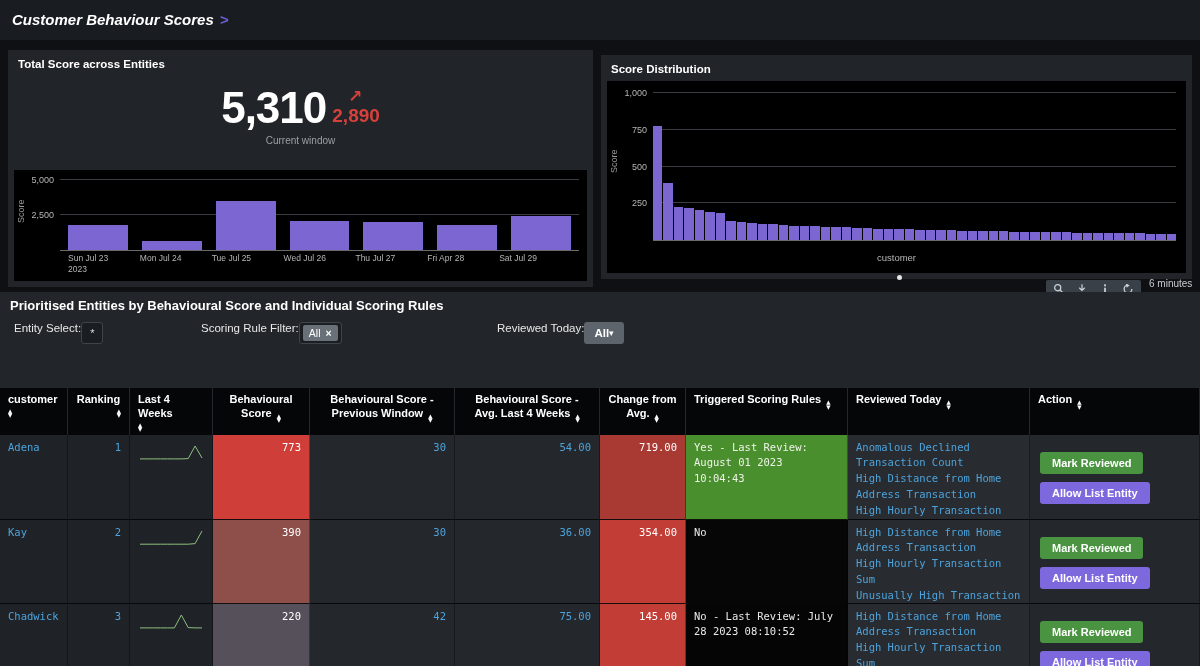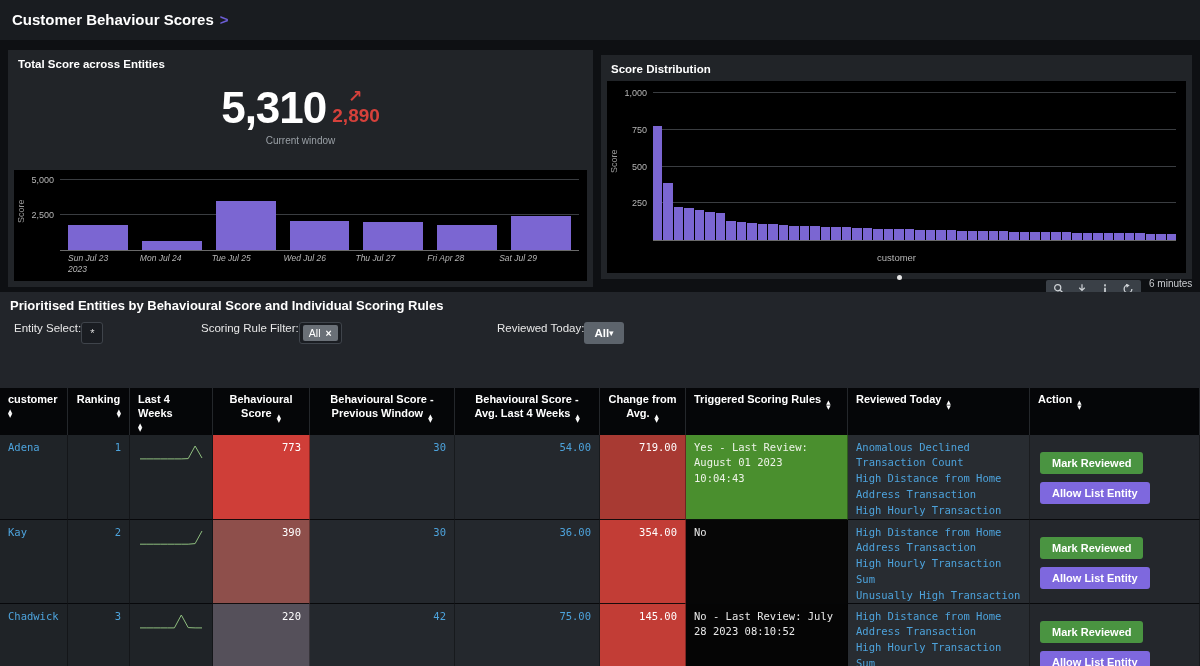--- a/index.html
+++ b/index.html
@@ -1,19 +1,19 @@
 <!DOCTYPE html>
 <html><head>
 <meta charset="utf-8">
 <style>
   html,body{margin:0;padding:0;background:#0e1013;}
   .screen{position:relative;width:1200px;height:666px;overflow:hidden;background:#0e1013;
           font-family:"Liberation Sans",sans-serif;-webkit-font-smoothing:antialiased;}
   
-  .topbar{position:absolute;left:0;top:0;width:1200px;height:40px;background:#191c20;}
+  .topbar{position:absolute;left:0;top:0;width:1200px;height:40px;background:#191c20;font-style:italic;}
   .topbar .ttl{position:absolute;left:12px;top:11px;font-size:15px;font-weight:bold;color:#fff;}
   .topbar .chev{color:#6c5ed6;font-weight:bold;margin-left:6px;}
   
   .panel{position:absolute;background:#212428;}
   .p-left{left:8px;top:50px;width:585px;height:237px;}
   .p-right{left:601px;top:55px;width:591px;height:224px;}
   .panel-title{padding:8px 10px 0;font-size:11.5px;font-weight:bold;color:#fff;}
   
   .sv-row{display:flex;justify-content:center;align-items:flex-start;gap:6px;margin-top:16px;}
   .big{font-size:44px;font-weight:bold;color:#fff;line-height:1;letter-spacing:-1px;}
@@ -28,21 +28,21 @@
   .c-dist{left:6px;top:26px;right:6px;height:192px;}
   .plot{position:absolute;border-bottom:1px solid #6a6a6a;}
   .pw{left:46px;top:10px;right:8px;bottom:30px;}
   .pd{left:46px;top:12px;right:10px;bottom:32px;}
   .gl{position:absolute;left:0;right:0;height:1px;background:#3a3d41;}
   .tk{position:absolute;right:calc(100% + 6px);transform:translateY(50%);font-size:9px;color:#b6b6b6;white-space:nowrap;}
   .bars{position:absolute;left:0;right:0;top:0;bottom:0;display:flex;align-items:flex-end;}
   .bars.bw{gap:14px;padding:0 8px;}
   .bars.bd{gap:1px;padding:0;}
   .bar{flex:1;}
-  .xlabels{position:absolute;left:46px;right:8px;bottom:2px;height:26px;display:flex;padding:0 8px;font-style:italic;}
+  .xlabels{position:absolute;left:46px;right:8px;bottom:2px;height:26px;display:flex;padding:0 8px;}
   .xl{flex:1;font-size:8.5px;color:#b6b6b6;white-space:pre-line;line-height:1.3;}
   .ylab{position:absolute;left:2px;top:48%;transform:rotate(-90deg);transform-origin:left top;
         font-size:9px;color:#9a9a9a;}
   .xlab{position:absolute;left:0;right:0;bottom:10px;text-align:center;font-size:9.5px;color:#b6b6b6;}
   .dot{position:absolute;left:50%;bottom:-7px;width:5px;height:5px;border-radius:50%;background:#e6e6e6;}
   
   .toolbar{position:absolute;left:1046px;top:280px;display:flex;align-items:center;gap:8px;height:18px;}
   .tool-icons{display:flex;align-items:center;gap:11px;background:#3a4047;border-radius:2px;padding:2px 7px;height:14px;}
   .tool-icons svg{display:block;cursor:pointer;}
   .age{font-size:10px;color:#c9ccd0;}

